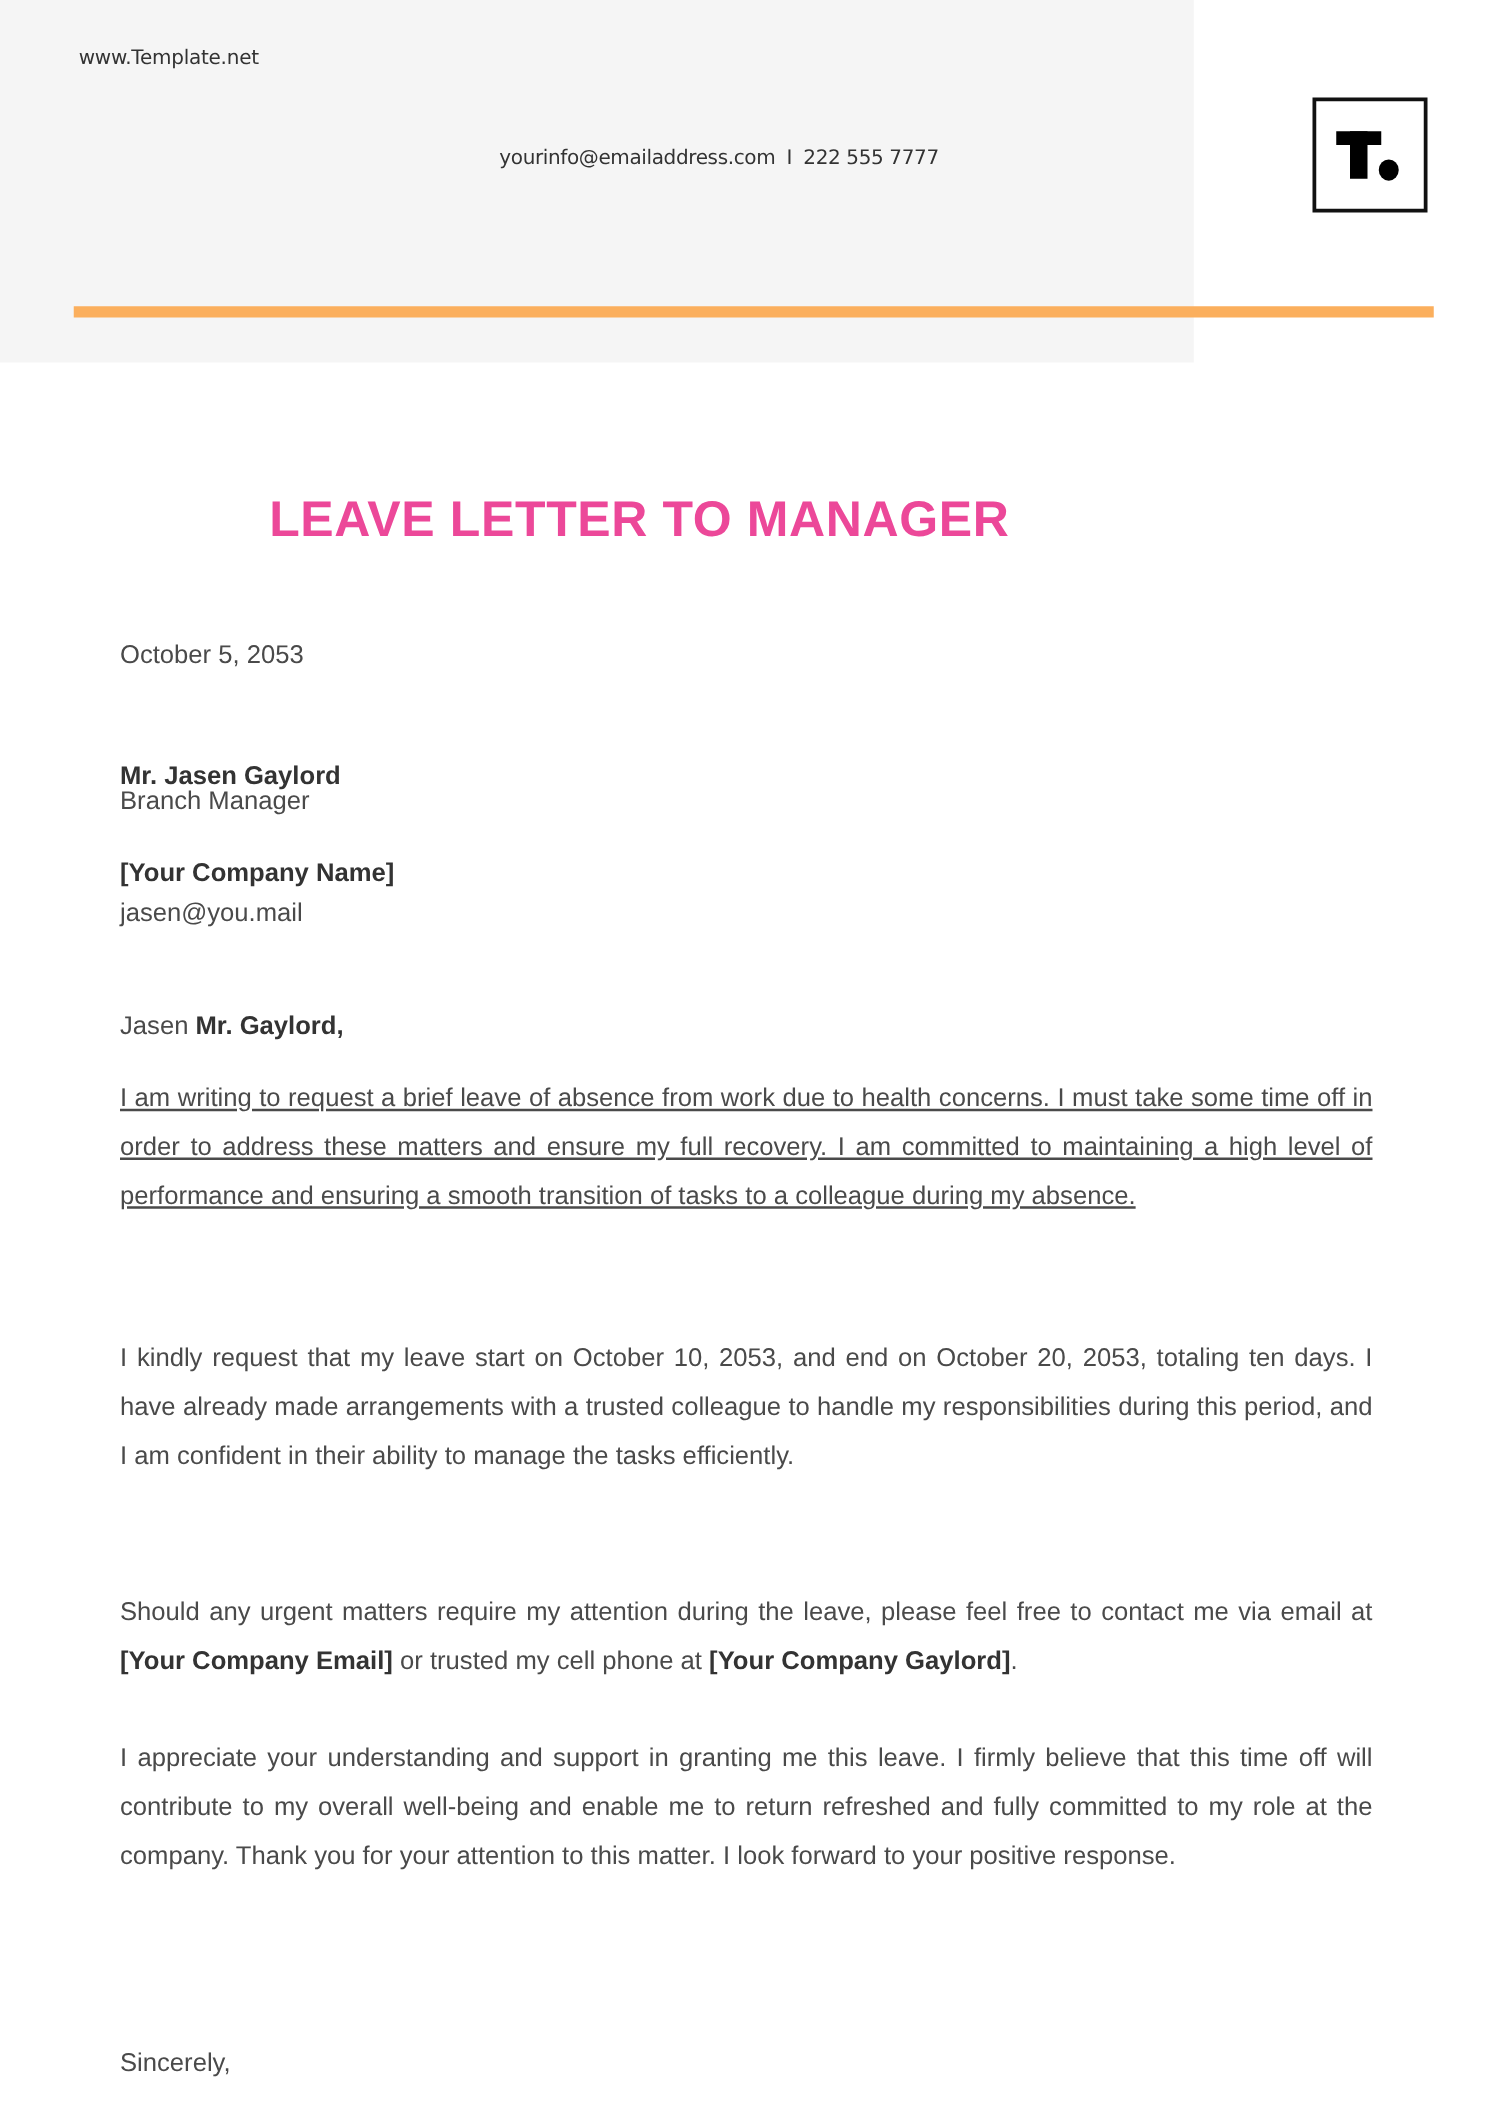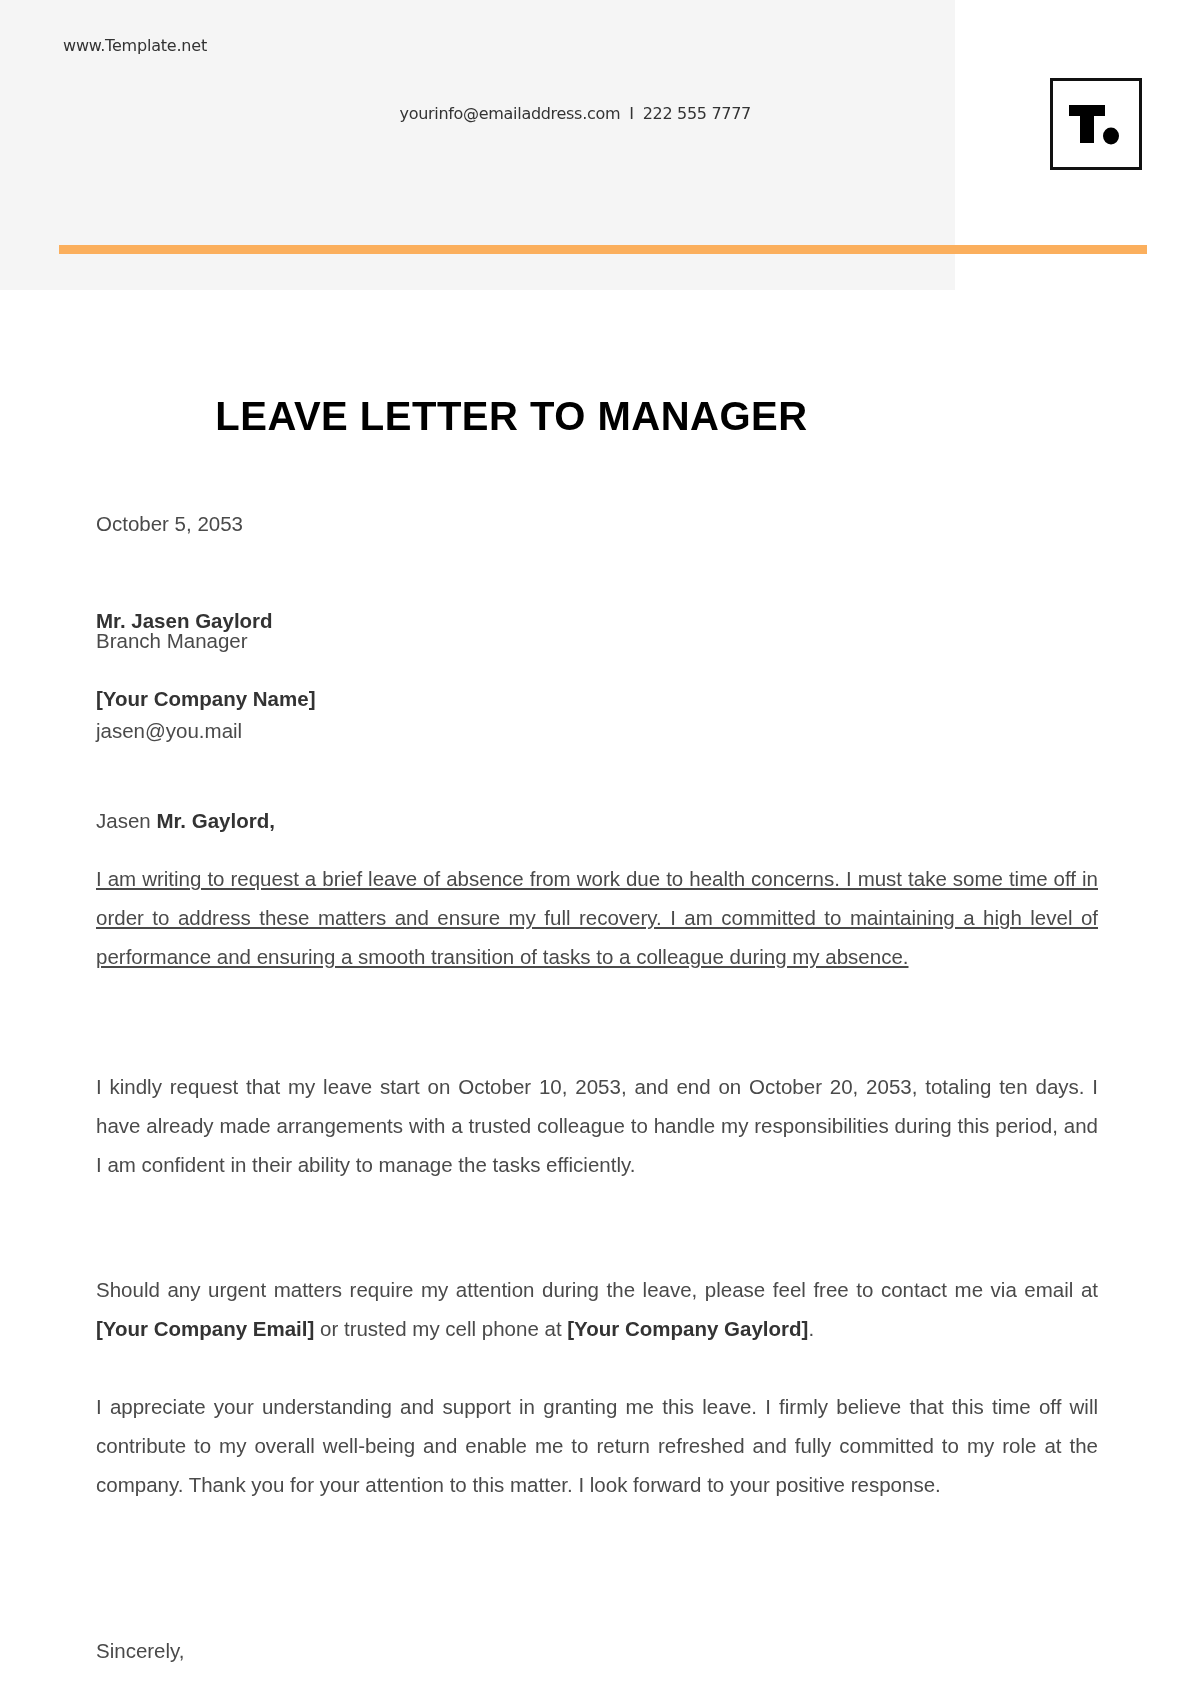--- a/index.html
+++ b/index.html
@@ -24,21 +24,21 @@
       left: 63px;
       top: 36px;
       font-size: 16px;
       color: #333333;
       font-family: "DejaVu Sans", sans-serif;
       letter-spacing: -0.2px;
     }
     .contact {
       position: absolute;
       right: 204px;
-      top: 104px;
+      top: 116px;
       font-size: 16px;
       color: #333333;
       font-family: "DejaVu Sans", sans-serif;
       letter-spacing: -0.3px;
       white-space: nowrap;
     }
     .contact .sep { margin: 0 9px; }
     .logo {
       position: absolute;
       left: 1050px;
@@ -57,21 +57,21 @@
       height: 9px;
       background: #fbaf5d;
     }
     .title {
       position: absolute;
       left: 0; width: 1023px;
       top: 394px;
       text-align: center;
       font-size: 40px;
       font-weight: bold;
-      color: #000000;
+      color: #ec4899;
       letter-spacing: 0.5px;
       margin: 0;
     }
     .content {
       position: absolute;
       left: 96px;
       width: 1002px;
       top: 0;
       font-size: 20.5px;
       color: #4a4a4a;

